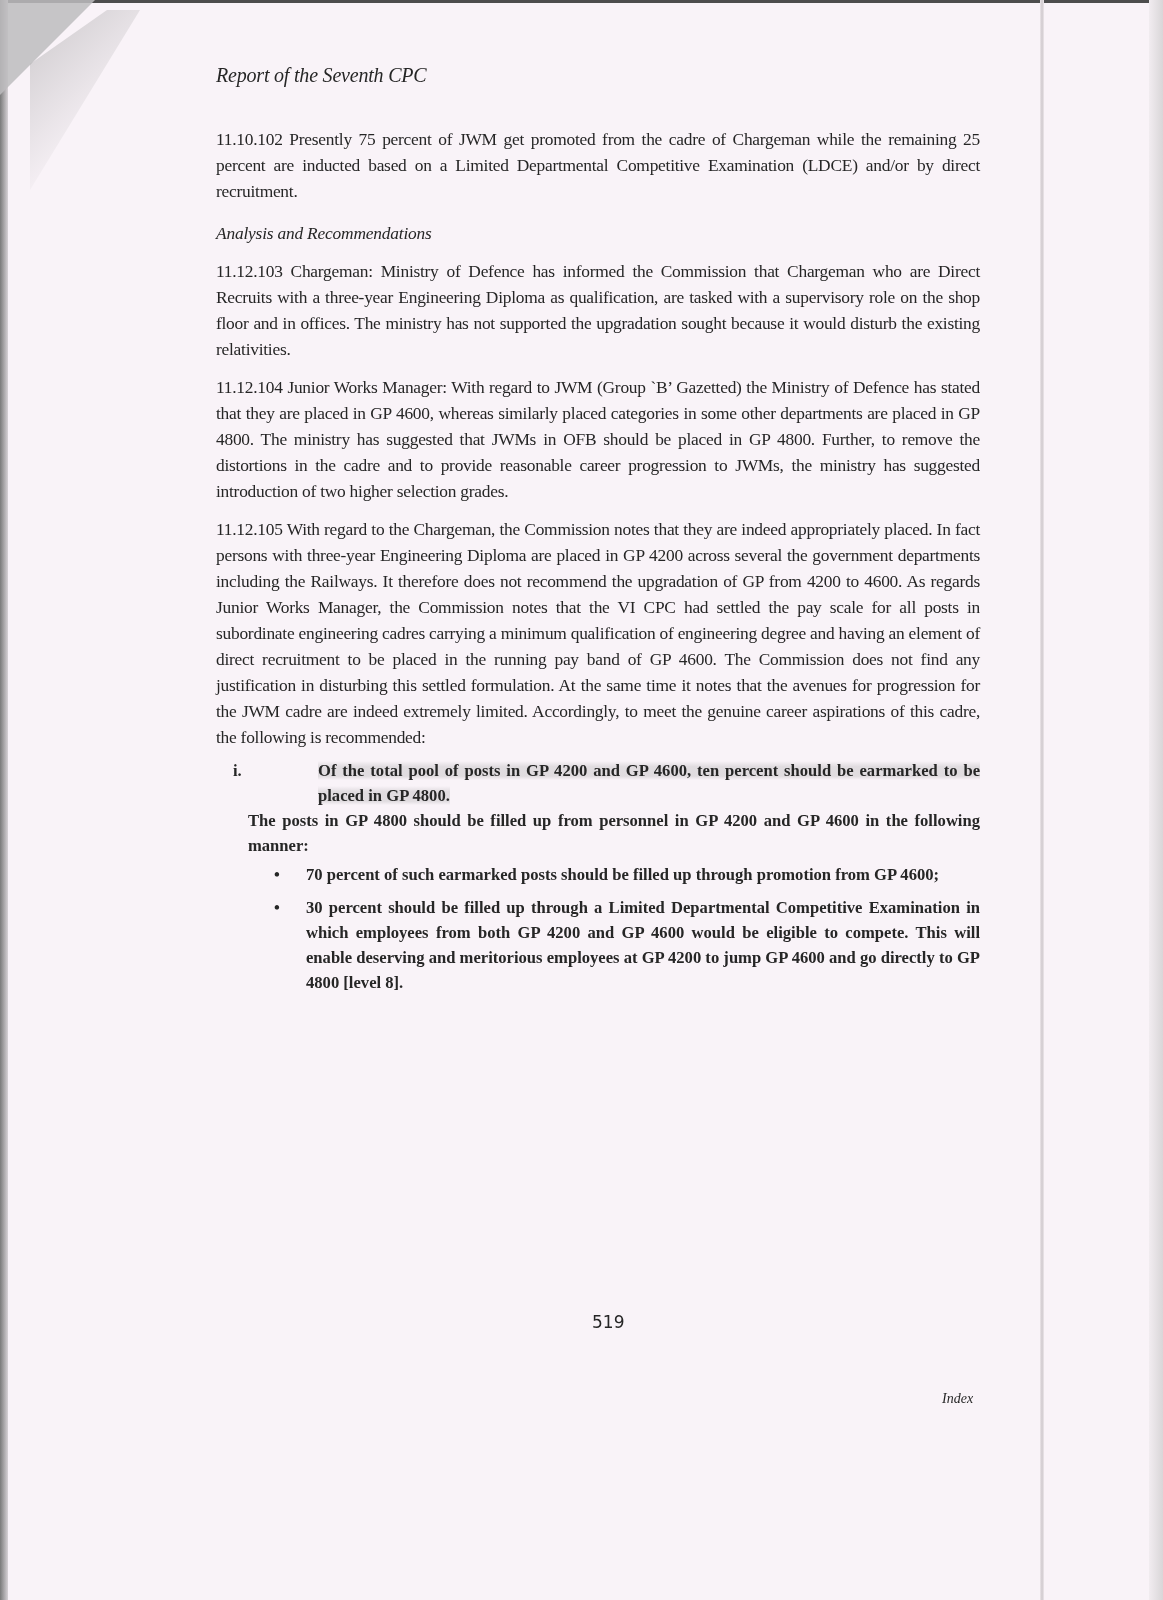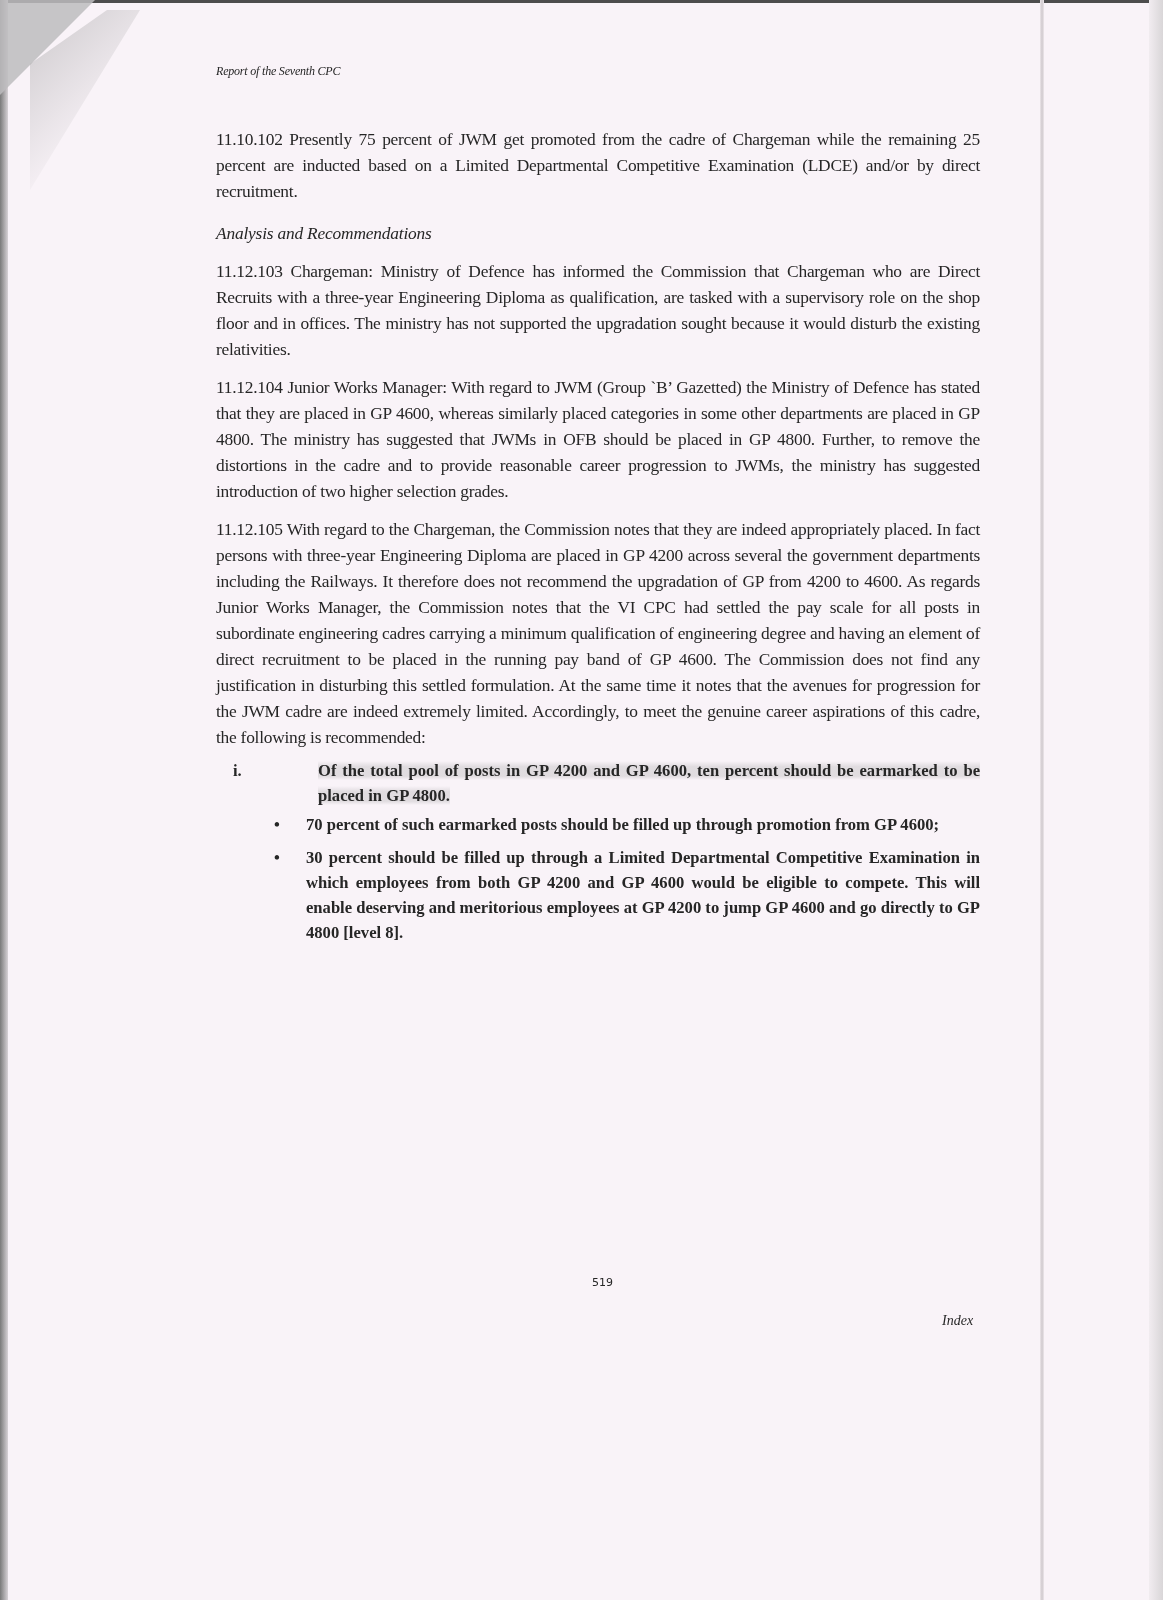--- a/index.html
+++ b/index.html
@@ -51,21 +51,21 @@
     .scan-right-edge {
       position: absolute;
       right: 0; top: 0;
       width: 14px; height: 1600px;
       background: linear-gradient(to right, #f1ecf0, #d9d6d8);
     }
     .running-header {
       position: absolute;
       left: 216px; top: 64px;
       font-style: italic;
-      font-size: 12px;
+      font-size: 20px;
       letter-spacing: -0.2px;
     }
     .content {
       position: absolute;
       left: 216px;
       top: 126px;
       width: 764px;
       font-size: 17.4px;
       line-height: 26px;
     }
@@ -120,28 +120,28 @@
       width: 58px;
       text-align: center;
     }
     .sub-body {
       flex: 1;
       text-align: justify;
     }
     .page-number {
       position: absolute;
       left: 592px;
-      top: 1276px;
+      top: 1312px;
       font-family: "DejaVu Sans", "Liberation Sans", sans-serif;
-      font-size: 11px;
+      font-size: 17px;
     }
     .footer-index {
       position: absolute;
       left: 942px;
-      top: 1313px;
+      top: 1391px;
       font-style: italic;
       font-size: 14px;
     }
   </style>
 </head>
 <body>
 
 <div class="scan-top-edge"></div>
 <div class="scan-left-edge"></div>
 <div class="corner-fold"></div>
@@ -163,20 +163,21 @@
 
   <p class="para" style="margin-bottom:8px;"><span>11.12.105 With regard to the Chargeman, the Commission notes that they are indeed appropriately placed. In fact persons with three-year Engineering Diploma are placed in GP 4200 across several the government departments including the Railways. It therefore does not recommend the upgradation of GP from 4200 to 4600. As regards Junior Works Manager, the Commission notes that the VI CPC had settled the pay scale for all posts in subordinate engineering cadres carrying a minimum qualification of engineering degree and having an element of direct recruitment to be placed in the running pay band of GP 4600. The Commission does not find any justification in disturbing this settled formulation. At the same time it notes that the avenues for progression for the JWM cadre are indeed extremely limited. Accordingly, to meet the genuine career aspirations of this cadre, </span><span class="bold">the following is recommended:</span></p>
 
   <ol class="rec-list">
     <li class="rec-item">
       <span class="rec-num">i.</span>
       <span class="rec-body"><span class="highlight">Of the total pool of posts in GP 4200 and GP 4600, ten percent should be earmarked to be placed in GP 4800.</span></span>
     </li>
     <li class="rec-item">
       <div class="rec-body">
+        <div>The posts in GP 4800 should be filled up from personnel in GP 4200 and GP 4600 in the following manner:</div>
         <ul class="sub-list">
           <li class="sub-item">
             <span class="bullet">•</span>
             <span class="sub-body">70 percent of such earmarked posts should be filled up through promotion from GP 4600;</span>
           </li>
           <li class="sub-item">
             <span class="bullet">•</span>
             <span class="sub-body">30 percent should be filled up through a Limited Departmental Competitive Examination in which employees from both GP 4200 and GP 4600 would be eligible to compete. This will enable deserving and meritorious employees at GP 4200 to jump GP 4600 and go directly to GP 4800 [level 8].</span>
           </li>
         </ul>

